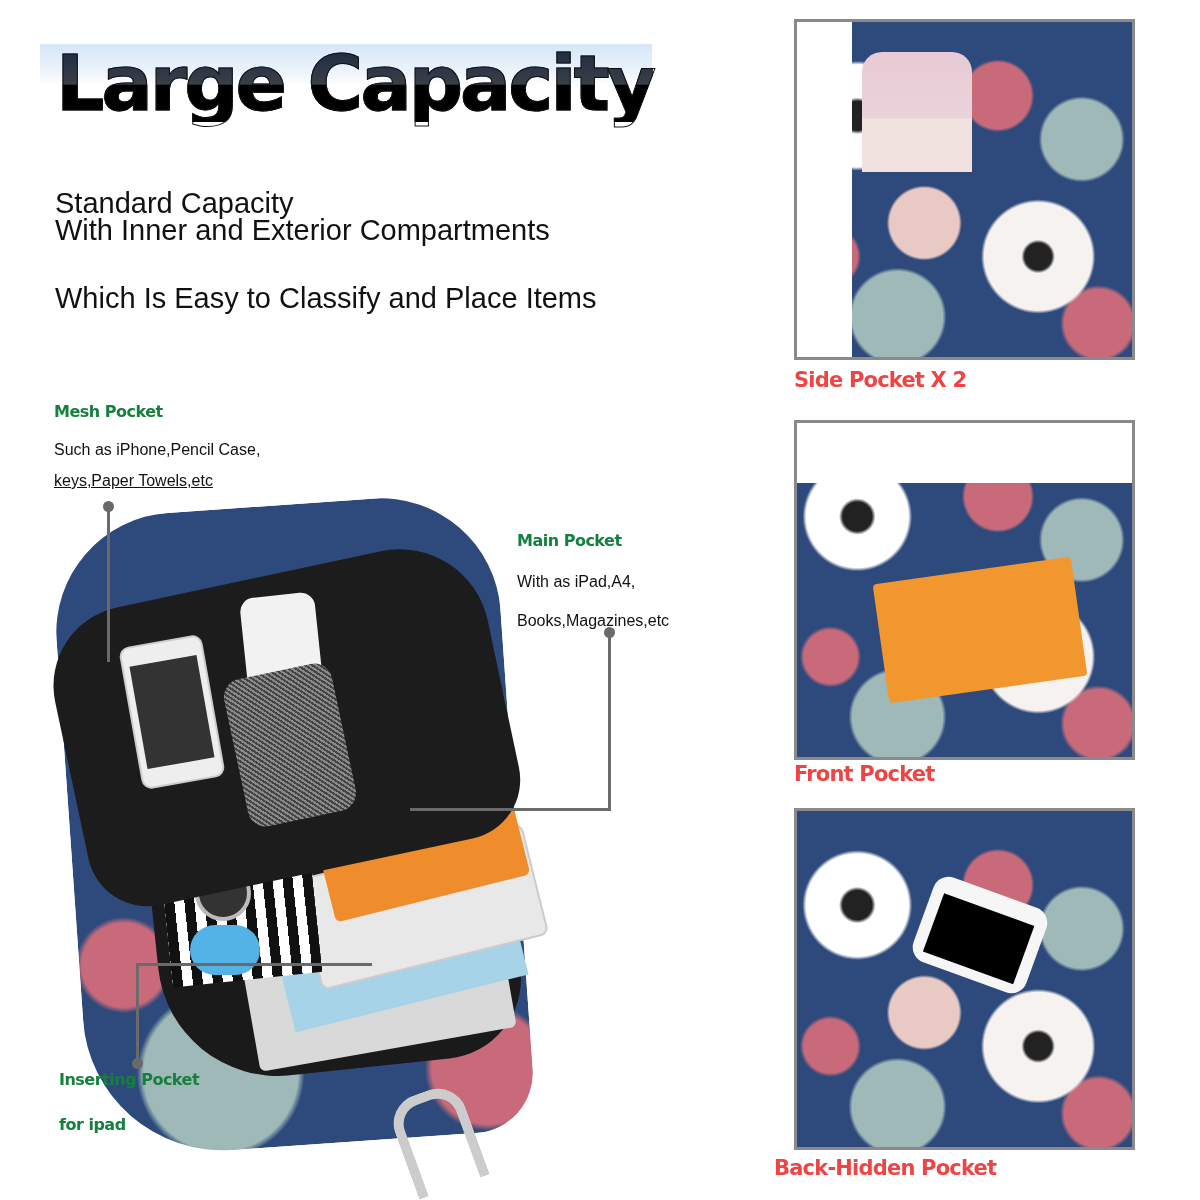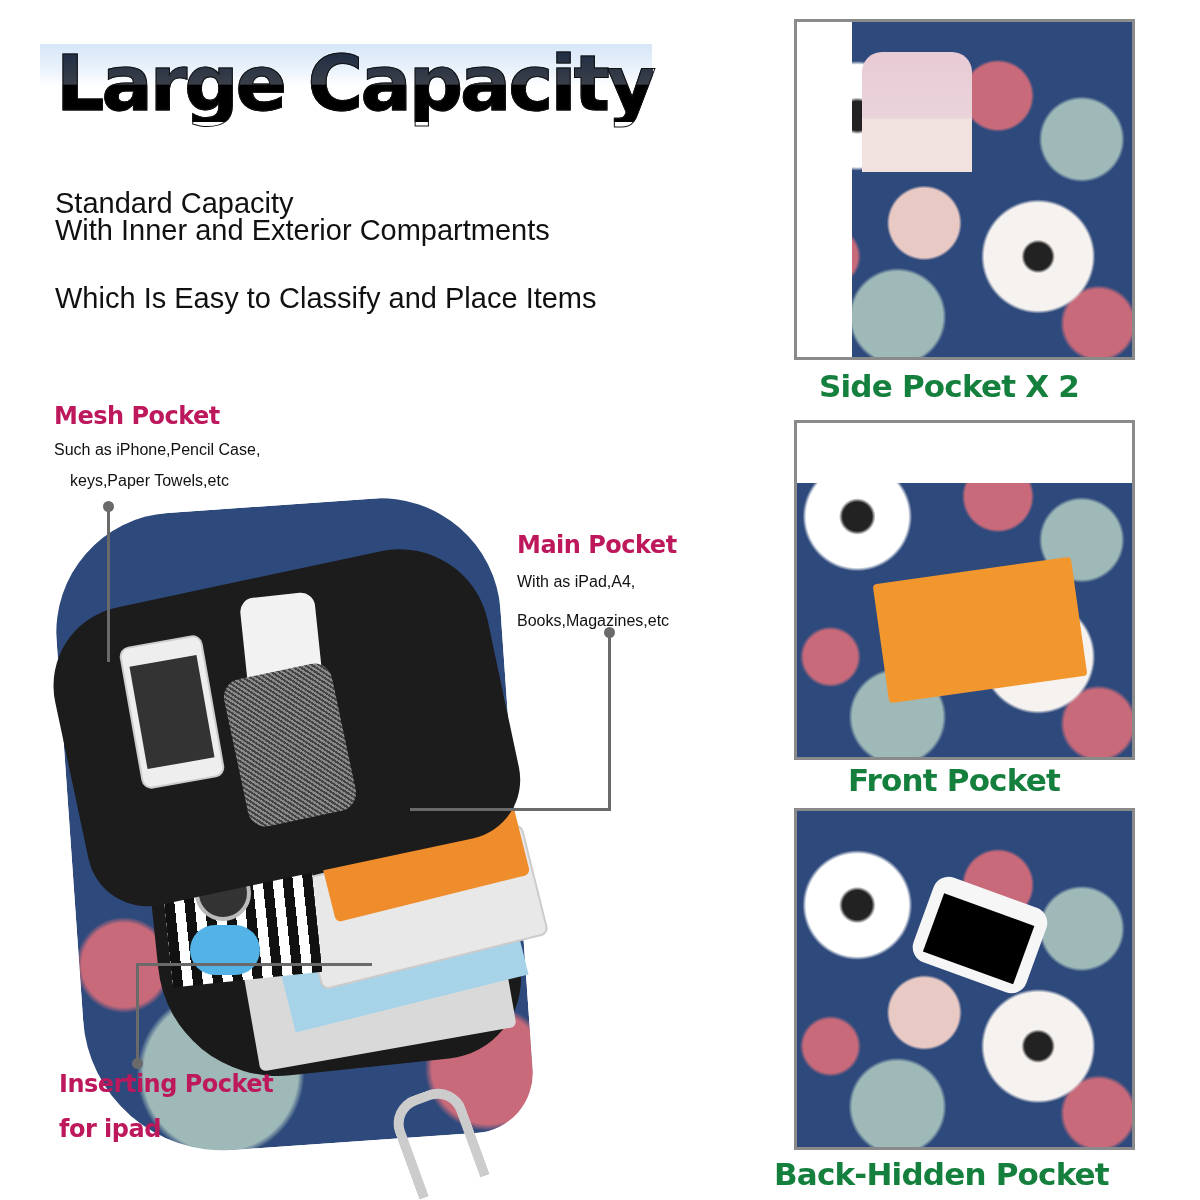--- a/index.html
+++ b/index.html
@@ -10,21 +10,21 @@
   .title-banner { left: 40px; top: 44px; width: 612px; height: 42px;
     background: linear-gradient(to bottom, #d6e6f8 0%, #eaf2fb 60%, #ffffff 100%); }
   .title-text { left: 56px; top: 46px; font-family: "DejaVu Sans", sans-serif; font-weight: bold; font-size: 76px;
     letter-spacing: -3px; transform: scaleX(1.0); transform-origin: left top; line-height: 1;
     background: linear-gradient(to bottom, #1b2a44 0%, #3a3f48 50%, #000 52%, #000 100%);
     -webkit-background-clip: text; background-clip: text; color: transparent;
     -webkit-text-stroke: 1px #111; }
 
   .intro-line { left: 55px; font-size: 29px; color: #111; white-space: nowrap; }
 
-  .label-bold { font-family: "DejaVu Sans", sans-serif; font-weight: bold; font-size: 24px; color: #be185d; white-space: nowrap; letter-spacing: -0.5px; }
+  .label-bold { font-family: "DejaVu Sans", sans-serif; font-weight: bold; font-size: 16px; color: #15803d; white-space: nowrap; letter-spacing: -0.5px; }
   .label-small { font-size: 16px; color: #111; white-space: nowrap; }
 
   
   .line-v { width: 3px; background: #6a6a6a; }
   .line-h { height: 3px; background: #6a6a6a; }
   .dot { width: 11px; height: 11px; border-radius: 50%; background: #6a6a6a; }
 
   
   .photo-frame { border: 3px solid #8a8a8a; box-sizing: border-box; overflow: hidden; background: #2e4a7c; }
   .floral {
@@ -34,21 +34,21 @@
       radial-gradient(circle at 72% 70%, #222 0 4%, transparent 5%),
       radial-gradient(circle at 72% 70%, #f6f2ef 0 16%, transparent 17%),
       radial-gradient(circle at 60% 22%, #c96a7a 0 10%, transparent 11%),
       radial-gradient(circle at 38% 60%, #e8c9c4 0 12%, transparent 13%),
       radial-gradient(circle at 85% 35%, #9fb9b8 0 11%, transparent 12%),
       radial-gradient(circle at 30% 88%, #9fb9b8 0 12%, transparent 13%),
       radial-gradient(circle at 90% 90%, #c96a7a 0 8%, transparent 9%),
       radial-gradient(circle at 10% 70%, #c96a7a 0 7%, transparent 8%),
       #2e4a7c;
   }
-  .caption { font-family: "DejaVu Sans", sans-serif; font-weight: bold; font-size: 31px; color: #15803d; white-space: nowrap; text-align: center; letter-spacing: -0.8px; }
+  .caption { font-family: "DejaVu Sans", sans-serif; font-weight: bold; font-size: 21px; color: #ef4444; white-space: nowrap; text-align: left; letter-spacing: -0.8px; }
 
   
   .bp-body { left: 70px; top: 505px; width: 445px; height: 640px; border-radius: 120px 120px 60px 140px; transform: rotate(-4deg); }
   .bp-inner { left: 150px; top: 690px; width: 360px; height: 380px; background: #1a1a1a; border-radius: 40px 40px 80px 120px; transform: rotate(-6deg); }
   .bp-flap { left: 65px; top: 575px; width: 440px; height: 300px; background: #1c1c1c; border-radius: 80px 90px 60px 60px; transform: rotate(-12deg); }
   .mesh { left: 235px; top: 670px; width: 110px; height: 150px; background: repeating-linear-gradient(45deg,#8a8a8a 0 2px,#444 2px 4px); border-radius: 18px; transform: rotate(-12deg); }
   .phone { left: 130px; top: 640px; width: 80px; height: 140px; background: #eee; border-radius: 10px; transform: rotate(-10deg); border: 2px solid #ccc; }
   .phone-screen { position: absolute; left: 6px; top: 18px; right: 6px; bottom: 18px; background: #333; }
   .powerbank { left: 245px; top: 595px; width: 75px; height: 120px; background: #f2f2f2; border-radius: 14px; transform: rotate(-6deg); }
   .wallet { left: 305px; top: 740px; width: 130px; height: 110px; background: #a9c0cc; border-radius: 14px; transform: rotate(-10deg); }
@@ -90,21 +90,21 @@
 <div class="abs bp-flap"></div>
 <div class="abs powerbank"></div>
 <div class="abs phone">
     <div class="phone-screen"></div>
   </div>
 <div class="abs mesh"></div>
 <div class="abs handle"></div>
 
 <div class="abs label-bold" style="left:54px; top:402px;">Mesh Pocket</div>
 <div class="abs label-small" style="left:54px; top:441px;text-align:center;">Such as iPhone,Pencil Case,</div>
-<div class="abs label-small" style="left:70px; top:472px;">keys,Paper Towels,etc</div>
+<div class="abs label-small" style="left:54px; top:472px;text-decoration:underline;">keys,Paper Towels,etc</div>
 <div class="abs dot" style="left:103px; top:501px;"></div>
 <div class="abs line-v" style="left:107px; top:507px; height:155px;"></div>
 
 <div class="abs label-bold" style="left:517px; top:531px;">Main Pocket</div>
 <div class="abs label-small" style="left:517px; top:573px;">With as iPad,A4,</div>
 <div class="abs label-small" style="left:517px; top:604px;margin-top:8px;">Books,Magazines,etc</div>
 <div class="abs dot" style="left:604px; top:627px;"></div>
 <div class="abs line-v" style="left:608px; top:633px; height:178px;"></div>
 <div class="abs line-h" style="left:410px; top:808px; width:201px;"></div>
 

